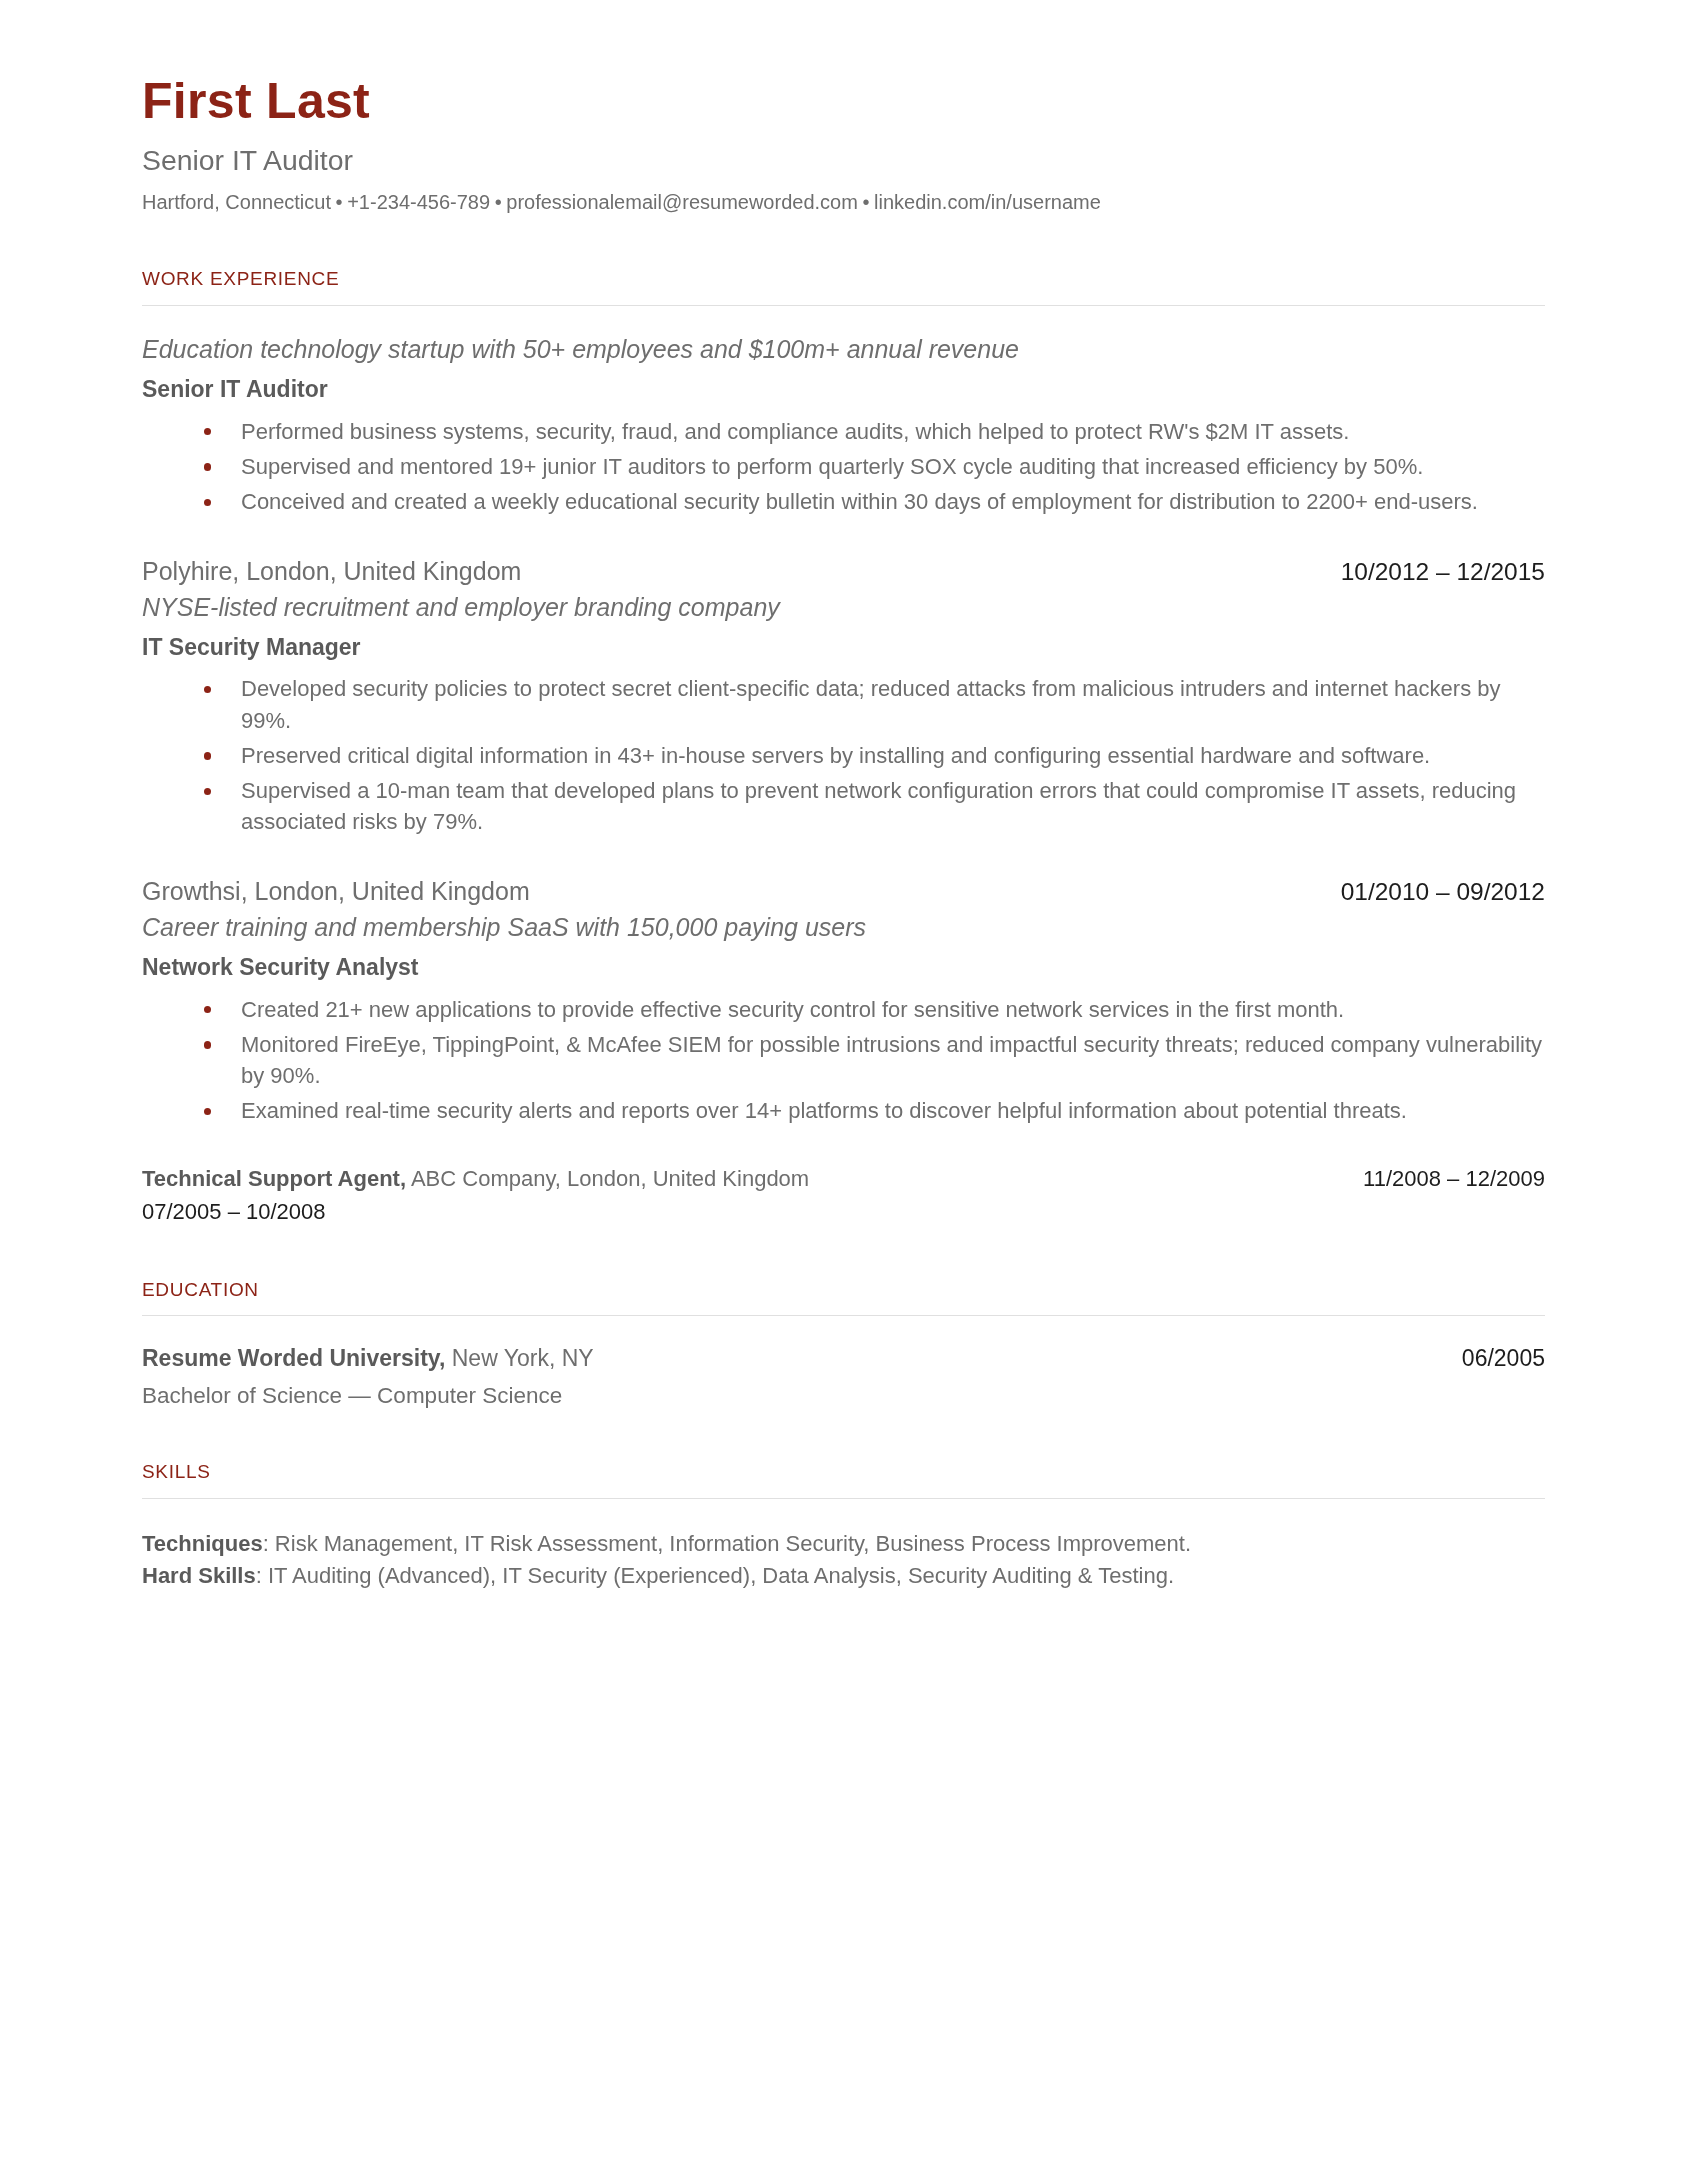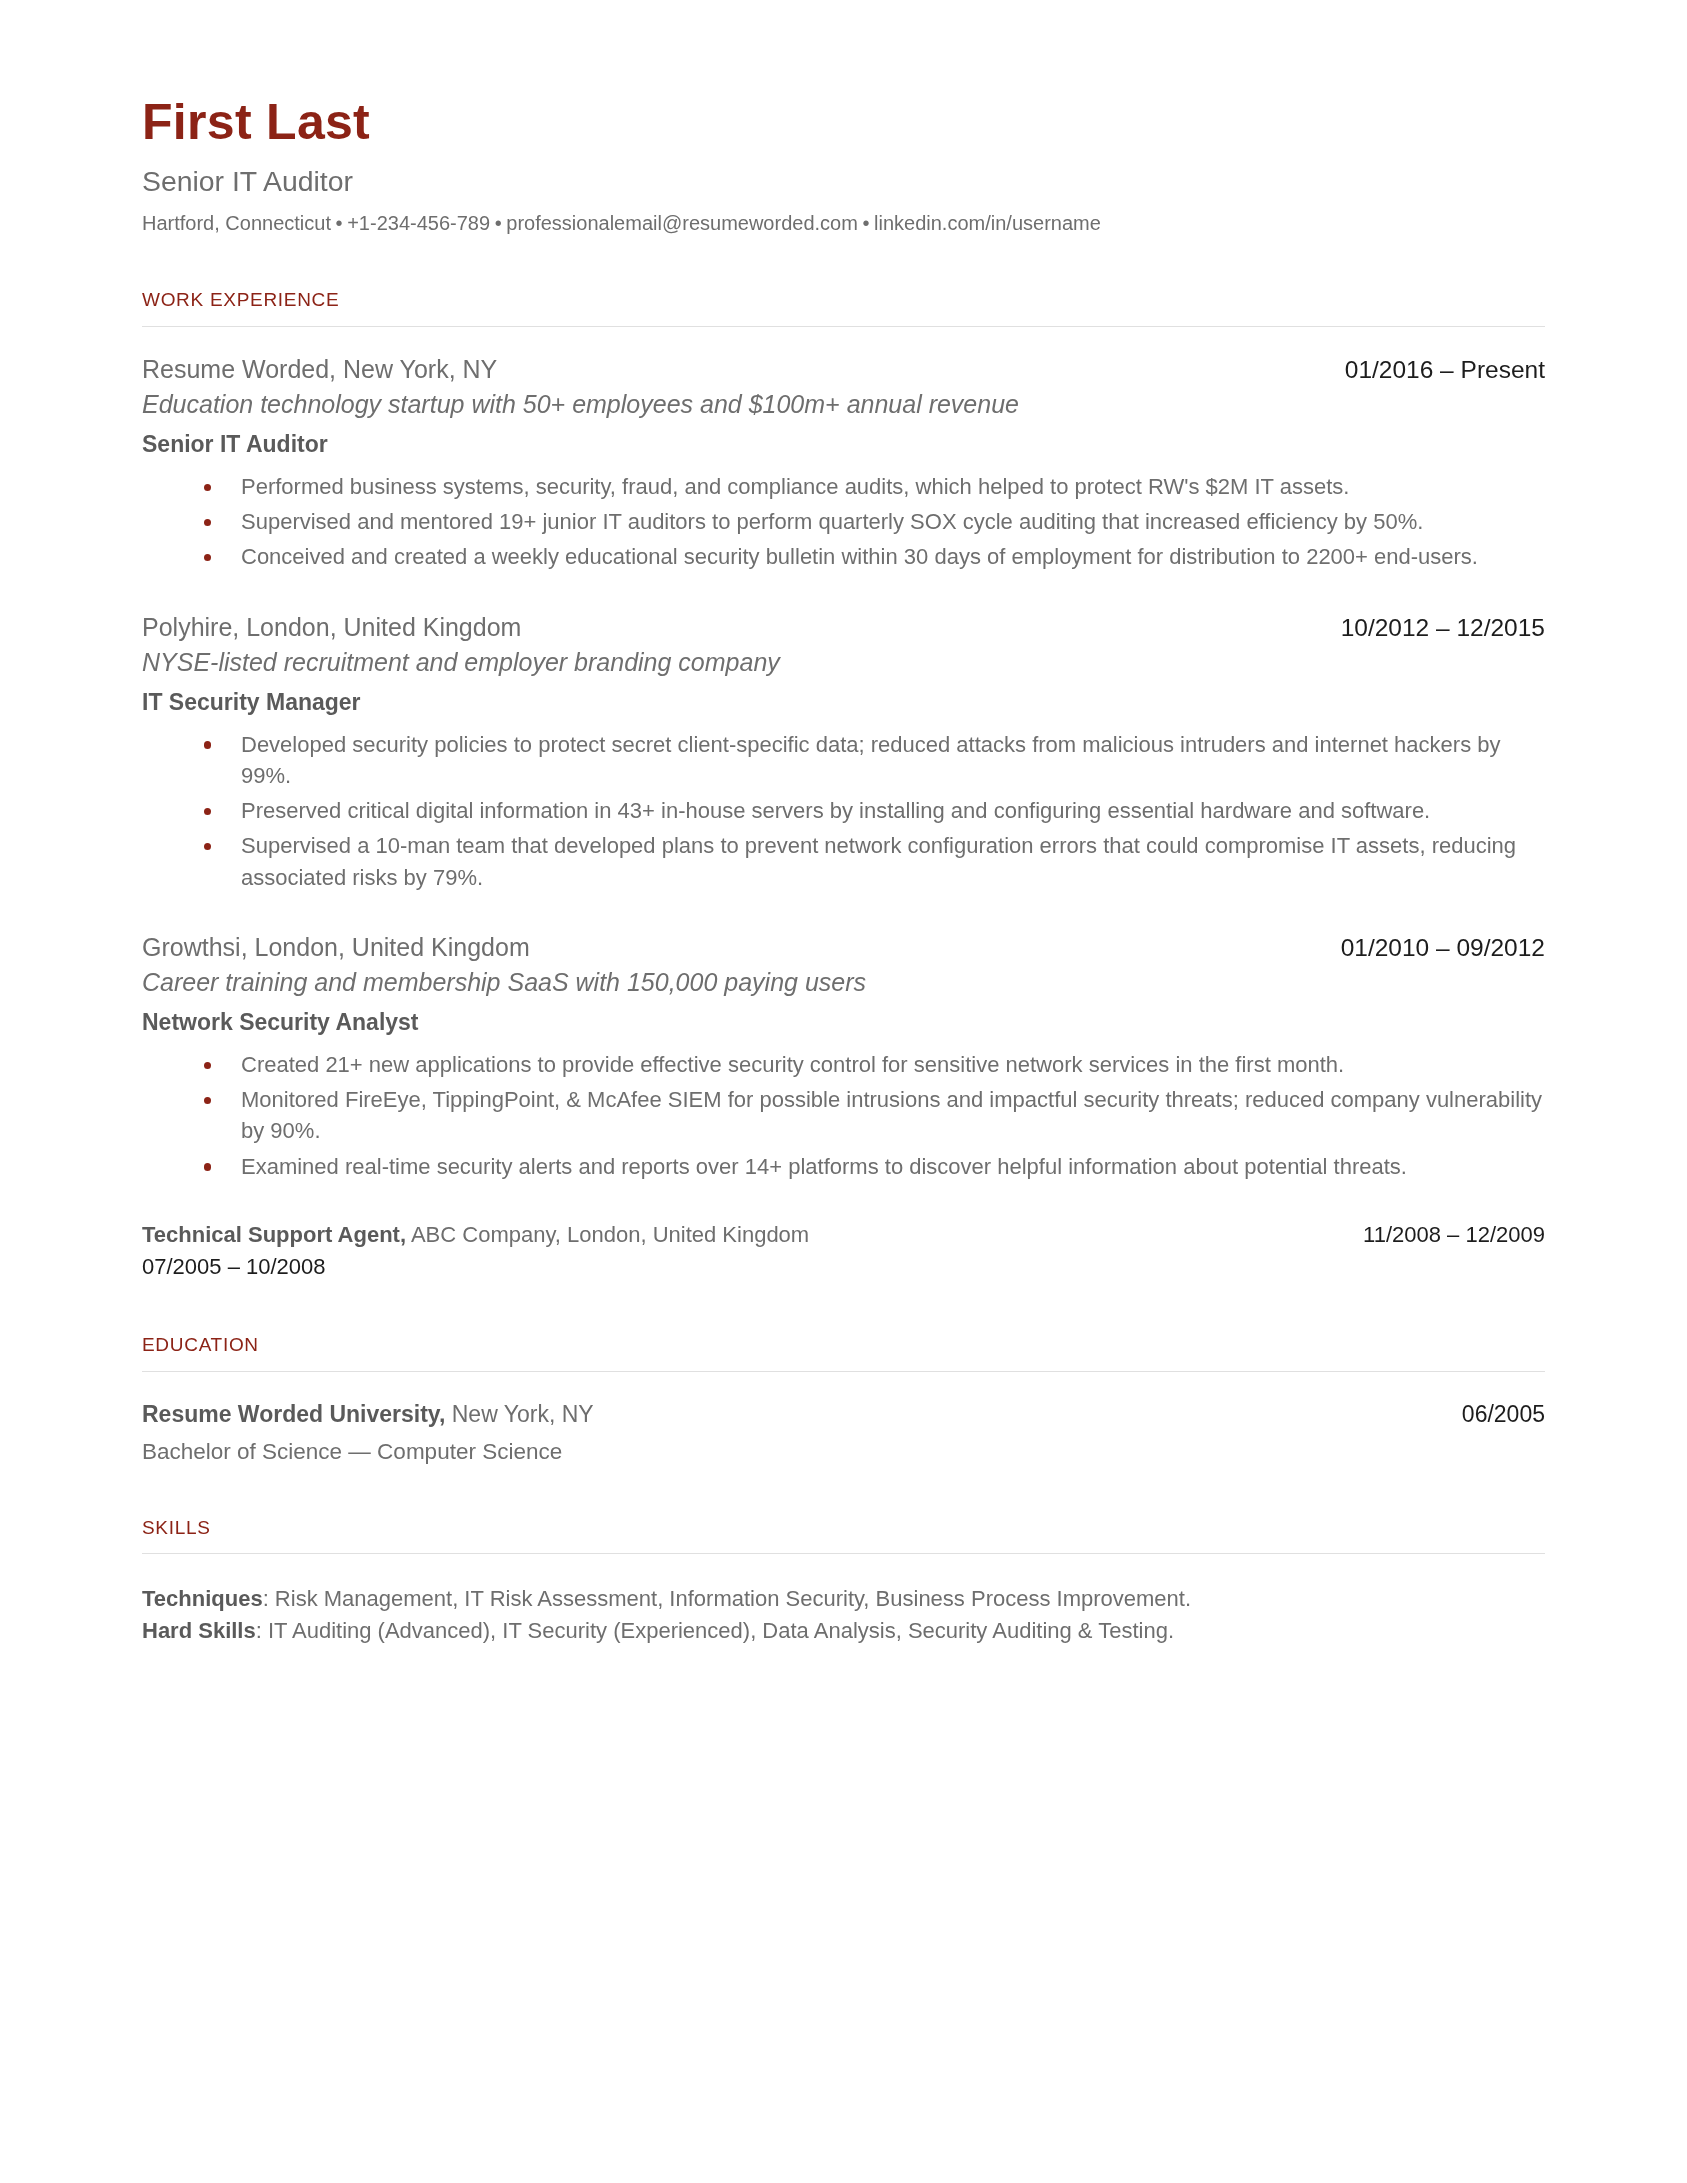--- a/index.html
+++ b/index.html
@@ -10,21 +10,21 @@
   body {
     font-family: "Liberation Sans", sans-serif;
     color: #666666;
     -webkit-font-smoothing: antialiased;
   }
   .page {
     width: 1687px;
     height: 2183px;
     background: #ffffff;
     box-sizing: border-box;
-    padding: 97px 142px 0 142px;
+    padding: 76px 142px 0 142px;
     position: relative;
   }
 
   
   .name {
     font-size: 50px;
     font-weight: bold;
     color: #8C2316;
     letter-spacing: 0.3px;
     line-height: 1.0;
@@ -196,24 +196,20 @@
     <div class="contact">
       <span>Hartford, Connecticut</span><span class="sep">•</span><span>+1-234-456-789</span><span class="sep">•</span><span>professionalemail@resumeworded.com</span><span class="sep">•</span><span>linkedin.com/in/username</span>
     </div>
   </div>
 
   <div class="sec-work">
     <div class="section-head">WORK EXPERIENCE</div>
     <hr class="section-rule">
 
     <div class="job">
-      <div class="job-top">
-        <div class="company">Resume Worded, New York, NY</div>
-        <div class="dates">01/2016 – Present</div>
-      </div>
       <div class="blurb">Education technology startup with 50+ employees and $100m+ annual revenue</div>
       <div class="role">Senior IT Auditor</div>
       <ul class="bullets">
         <li>Performed business systems, security, fraud, and compliance audits, which helped to protect RW's $2M IT assets.</li>
         <li>Supervised and mentored 19+ junior IT auditors to perform quarterly SOX cycle auditing that increased efficiency by 50%.</li>
         <li>Conceived and created a weekly educational security bulletin within 30 days of employment for distribution to 2200+ end-users.</li>
       </ul>
     </div>
 
     <div class="job">

